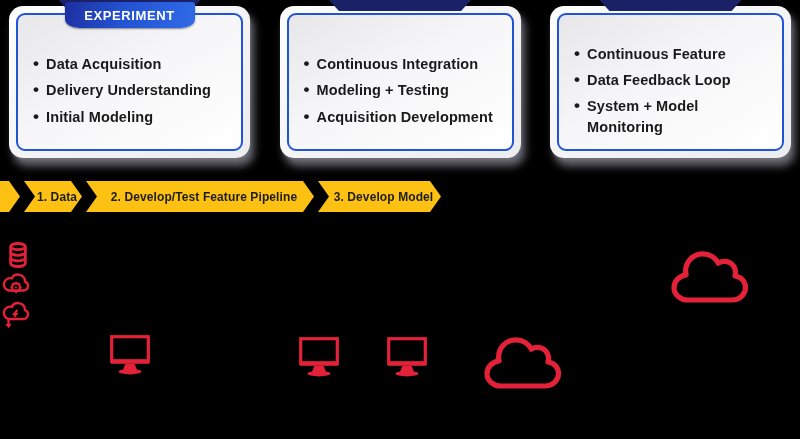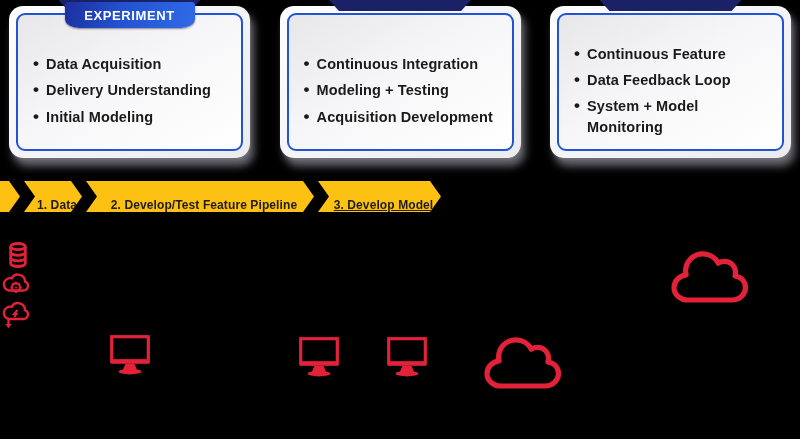--- a/index.html
+++ b/index.html
@@ -52,33 +52,33 @@
   .ribbon-front span{
     color:#fff;font-size:13px;font-weight:700;letter-spacing:.6px;
   }
   
   .chevron-row{
     position:absolute;top:181px;left:0;width:800px;height:31px;
     display:flex;align-items:stretch;
   }
   .chev{
     background:#fdc113;height:31px;
-    display:flex;align-items:flex-end;justify-content:center;
+    display:flex;align-items:center;justify-content:center;
     color:#1d1d1b;font-size:12px;font-weight:700;letter-spacing:.1px;white-space:nowrap;
     clip-path:polygon(0 0,calc(100% - 11px) 0,100% 50%,calc(100% - 11px) 100%,0 100%,11px 50%);
     padding-left:8px;box-sizing:border-box;
   }
   .chev + .chev{margin-left:4px;}
   .chev.tail{
     width:20px;flex:none;padding:0;
     clip-path:polygon(0 0,calc(100% - 11px) 0,100% 50%,calc(100% - 11px) 100%,0 100%);
   }
   .s1{width:58px;flex:none;}
   .s2{width:228px;flex:none;}
-  .s3{width:123px;flex:none;text-decoration:underline;}
+  .s3{width:123px;flex:none;}
   .s4{width:176px;flex:none;}
   .s5{width:176px;flex:none;}
   
   .icon{position:absolute;}
   .icon svg{display:block;}
   .i-db{left:8px;top:242px;}
   .i-cg{left:1px;top:271px;}
   .i-cd{left:1px;top:299px;}
   .i-m1{left:108px;top:333px;}
   .i-m2{left:297px;top:335px;}

